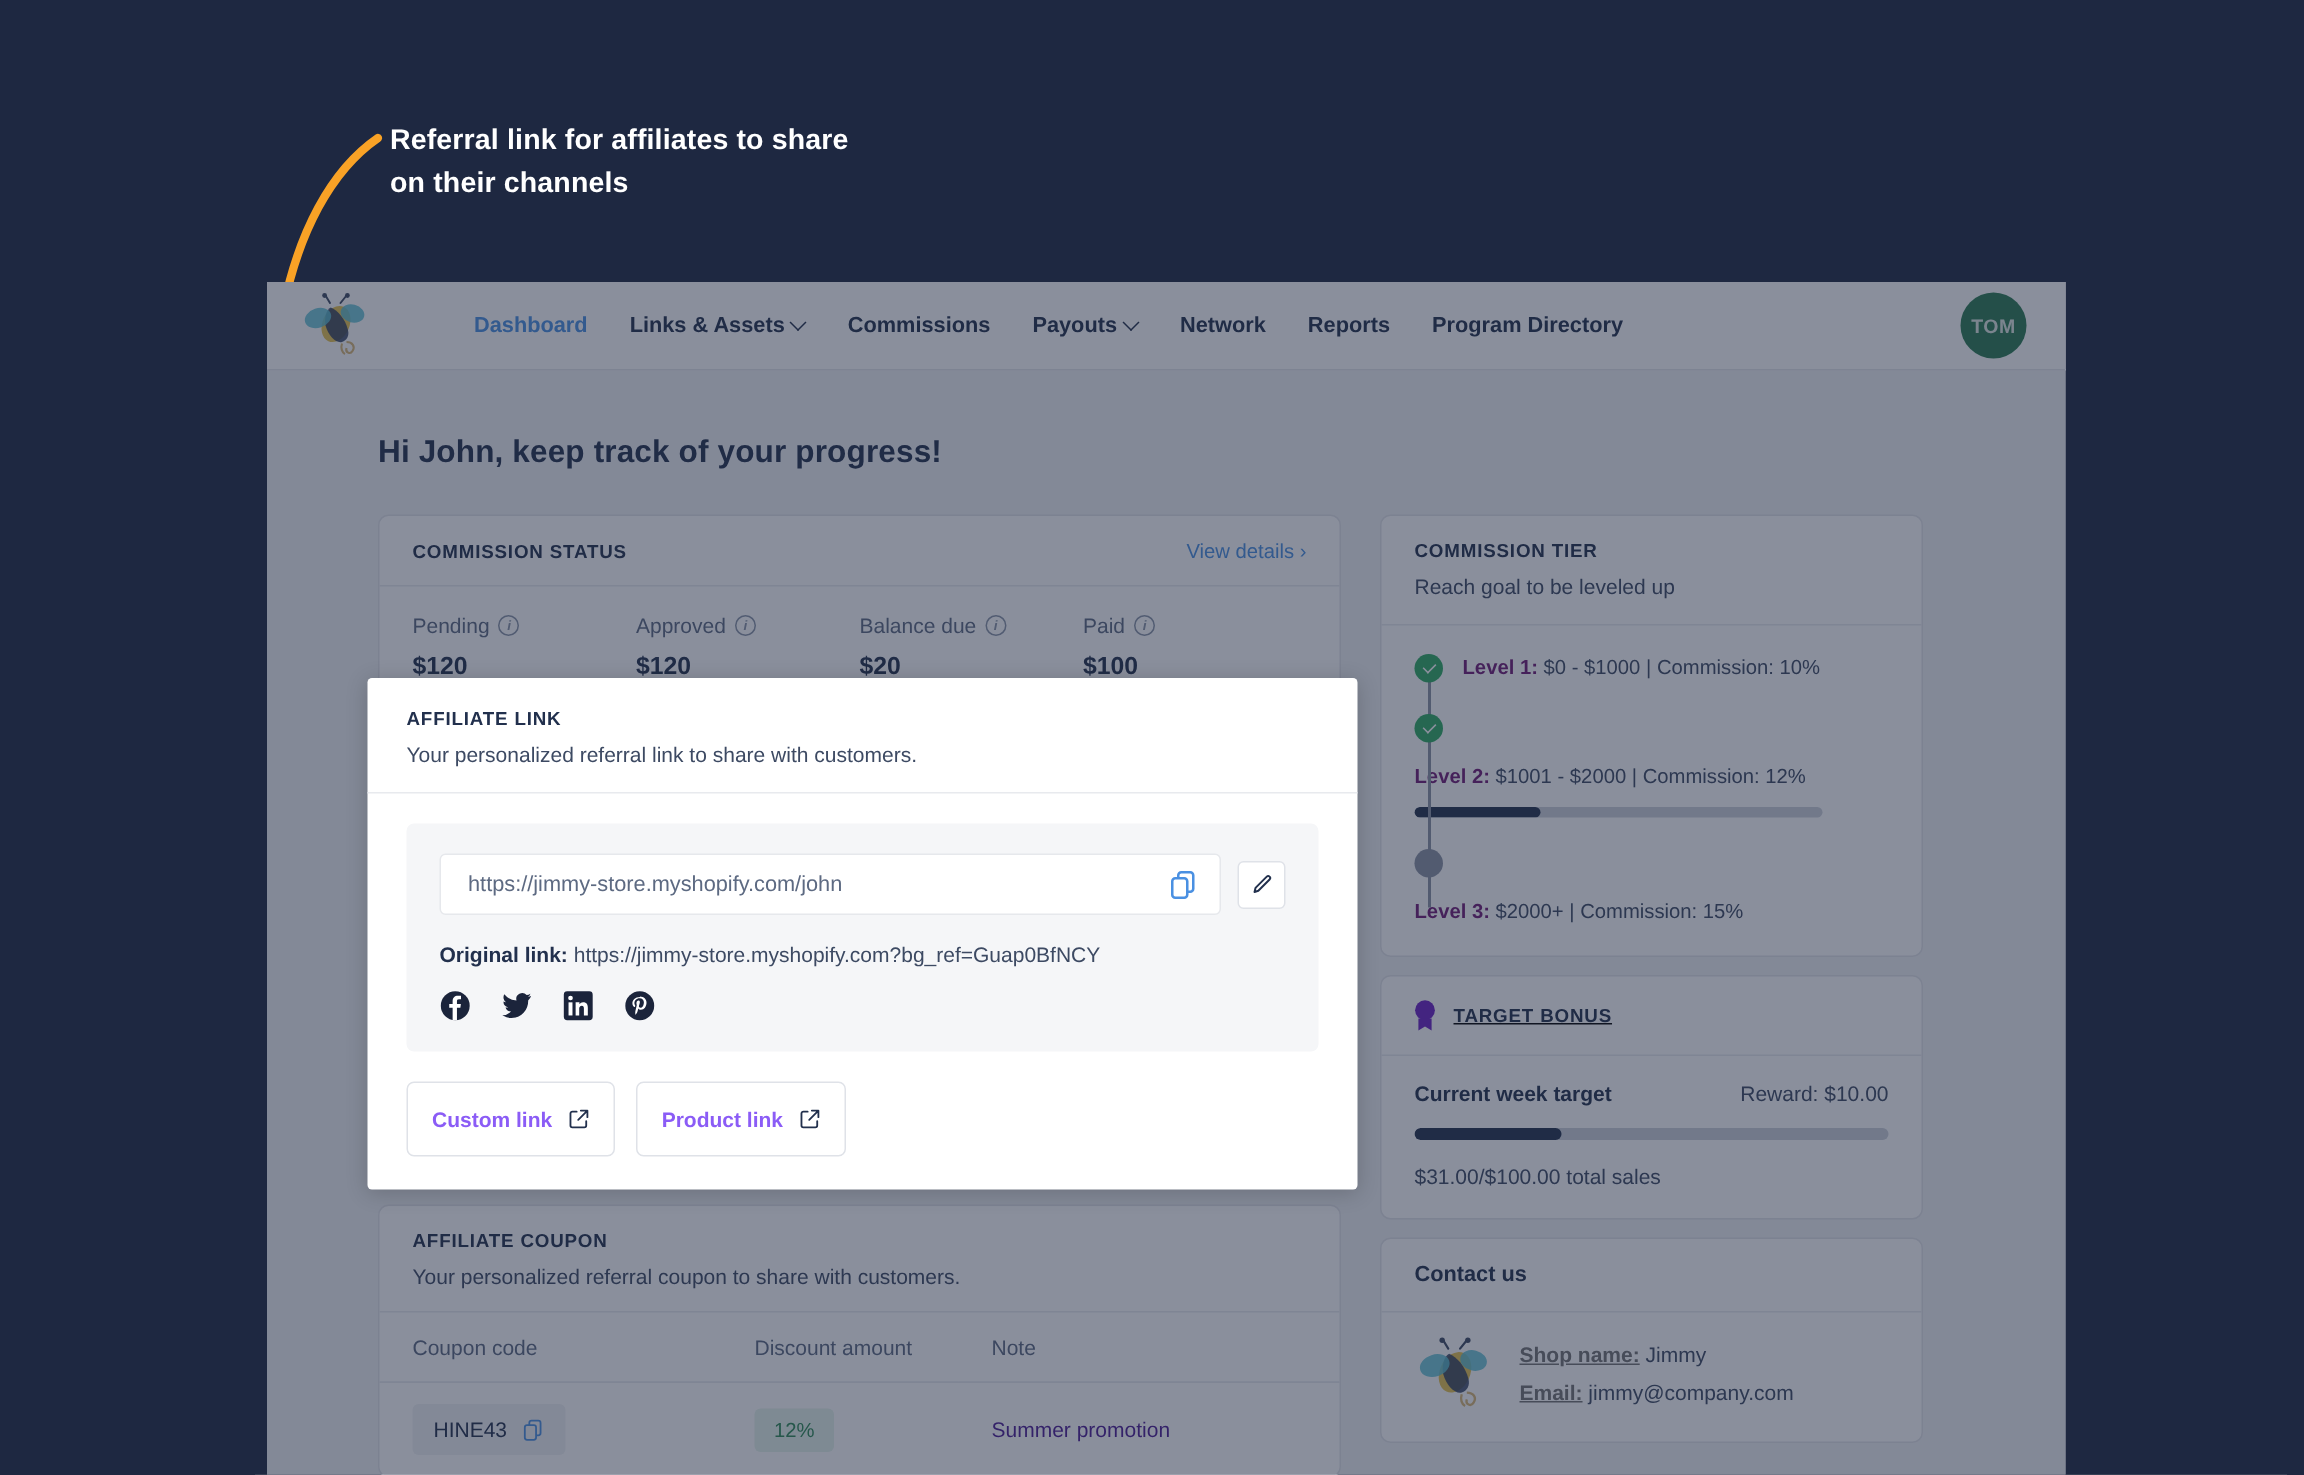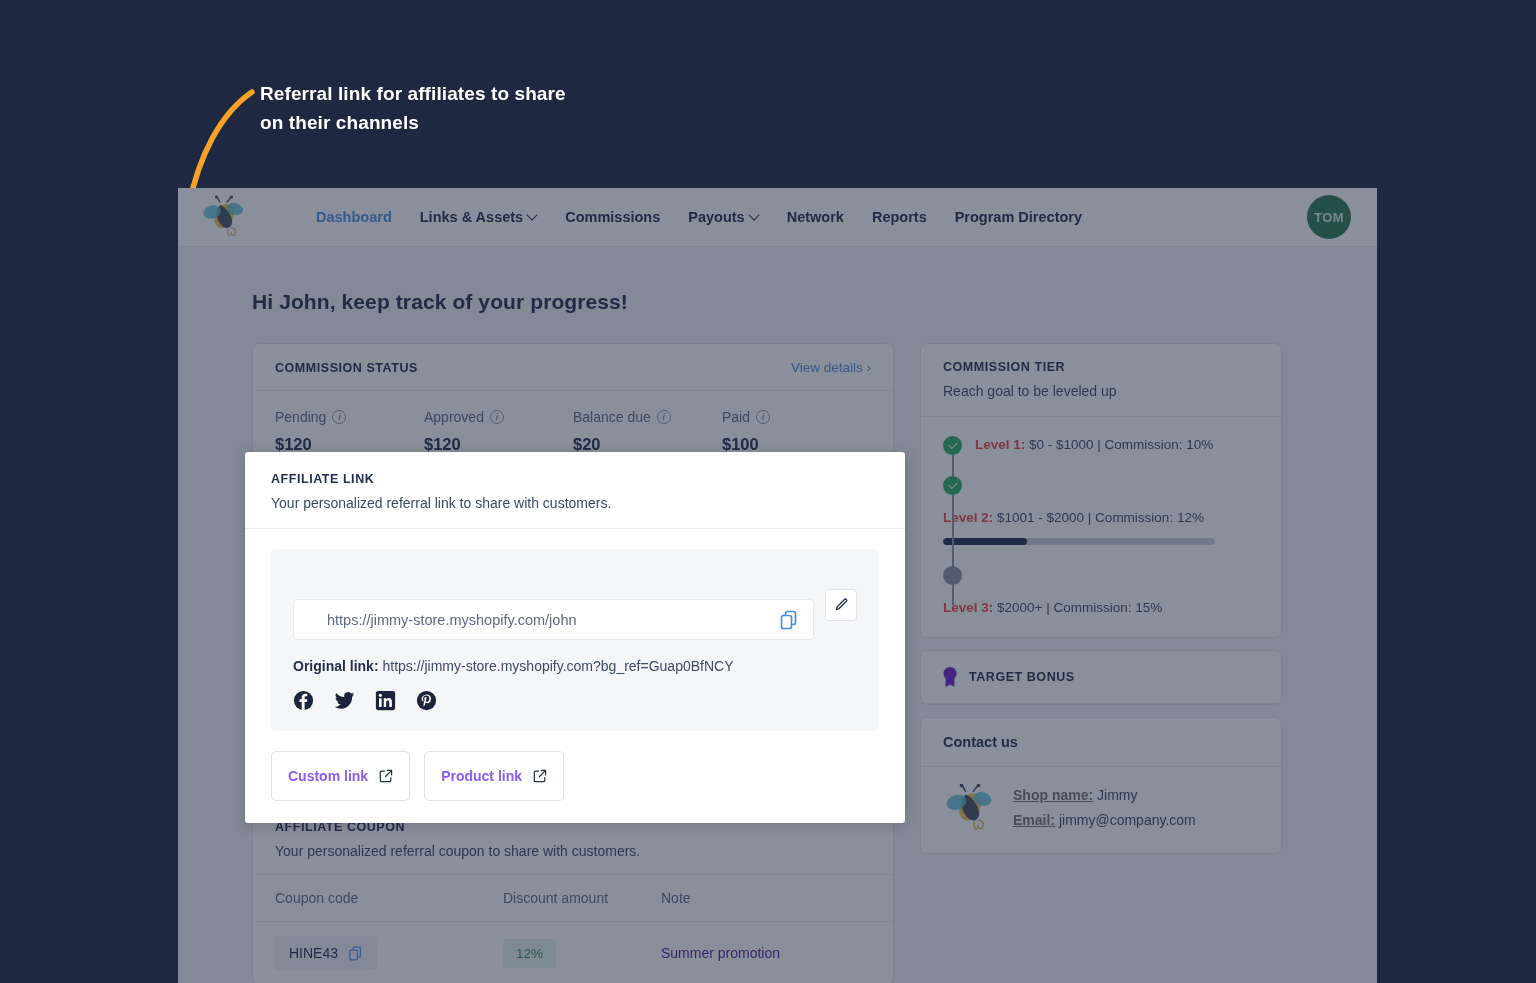--- a/index.html
+++ b/index.html
@@ -163,22 +163,21 @@
     padding: 20px 22px 20px 22px;
   }
   #link-input-row { display: flex; align-items: center; gap: 11px; }
   #link-input-wrap {
     flex: 1;
     height: 41px;
     background: #ffffff;
     border: 1px solid #e6e8ec;
     border-radius: 4px;
     display: flex; align-items: center;
-    padding: 0 14px 0 33px;
-    margin-top: 30px;
+    padding: 0 14px 0 18px;
   }
   #link-input {
     flex: 1; border: none; outline: none;
     font-family: "Liberation Sans", sans-serif;
     font-size: 14.5px; color: #5d6a82;
     background: transparent;
   }
   .copy-icon { width: 20px; height: 20px; flex: none; cursor: pointer; }
   #edit-button {
     width: 32px; height: 32px;
@@ -253,28 +252,28 @@
     content: ""; width: 7px; height: 4px;
     border-left: 1.8px solid #fff; border-bottom: 1.8px solid #fff;
     transform: rotate(-45deg); position: relative; top: -1px;
   }
   #tier-line {
     position: absolute;
     left: 31px; top: 30px; bottom: 32px;
     width: 2px; background: #8a92a4; z-index: 1;
   }
   .tier-text { font-size: 13.5px; color: #3d4a63; line-height: 19px; }
-  .tier-text b { color: #ef4444; }
+  .tier-text b { color: #701a75; }
   .tier-bar {
     height: 7px; border-radius: 4px; background: #ccd1da;
     margin-top: 11px; overflow: hidden; width: 272px;
   }
   .tier-bar > i { display: block; height: 100%; background: #22304d; border-radius: 4px; }
 
-  #target-bonus .card-head { display: flex; align-items: center; gap: 10px; padding: 15px 22px 15px 20px;}
+  #target-bonus .card-head { display: flex; align-items: center; gap: 10px; padding: 15px 22px 15px 20px; text-decoration: underline;}
   #target-body { padding: 17px 22px 20px 22px; }
   #target-top { display: flex; justify-content: space-between; align-items: baseline; }
   #target-label { font-size: 14px; font-weight: bold; color: #22304d; }
   #target-reward { font-size: 14px; color: #3d4a63; }
   #target-bar {
     height: 8px; border-radius: 4px; background: #ccd1da;
     margin-top: 15px; overflow: hidden;
   }
   #target-bar > i { display: block; height: 100%; background: #22304d; border-radius: 4px; }
   #target-sales { font-size: 14px; color: #3d4a63; margin-top: 16px; }
@@ -460,20 +459,30 @@
       </div>
 
       <div class="card" id="target-bonus">
         <div class="card-head">
           <svg style="width:18px;height:22px;flex:none" viewBox="0 0 18 22">
             <circle cx="9" cy="7.5" r="6.6" fill="#6b21c4"></circle>
             <path d="M4.6 13 L4.6 21 L9 18.4 L13.4 21 L13.4 13 Z" fill="#6b21c4"></path>
           </svg>
           <div class="card-title">TARGET BONUS</div>
         </div>
+        <div id="target-body">
+          <div id="target-top">
+            <div id="target-label">Current week target</div>
+            <div id="target-reward">Reward: $10.00</div>
+          </div>
+          <div id="target-bar">
+            <i id="target-fill" style="width: 31%;"></i>
+          </div>
+          <div id="target-sales">$31.00/$100.00 total sales</div>
+        </div>
       </div>
 
       <div class="card" id="contact-card">
         <div class="card-head">
           <div id="contact-title">Contact us</div>
         </div>
         <div id="contact-body">
           <svg id="contact-bee" viewBox="0 0 48 44">
             <path d="M20 7 L17 2 M27 7 L31 2" stroke="#3d4a63" stroke-width="1.3" fill="none" stroke-linecap="round"></path>
             <circle cx="16.4" cy="2" r="1.6" fill="#3d4a63"></circle>

